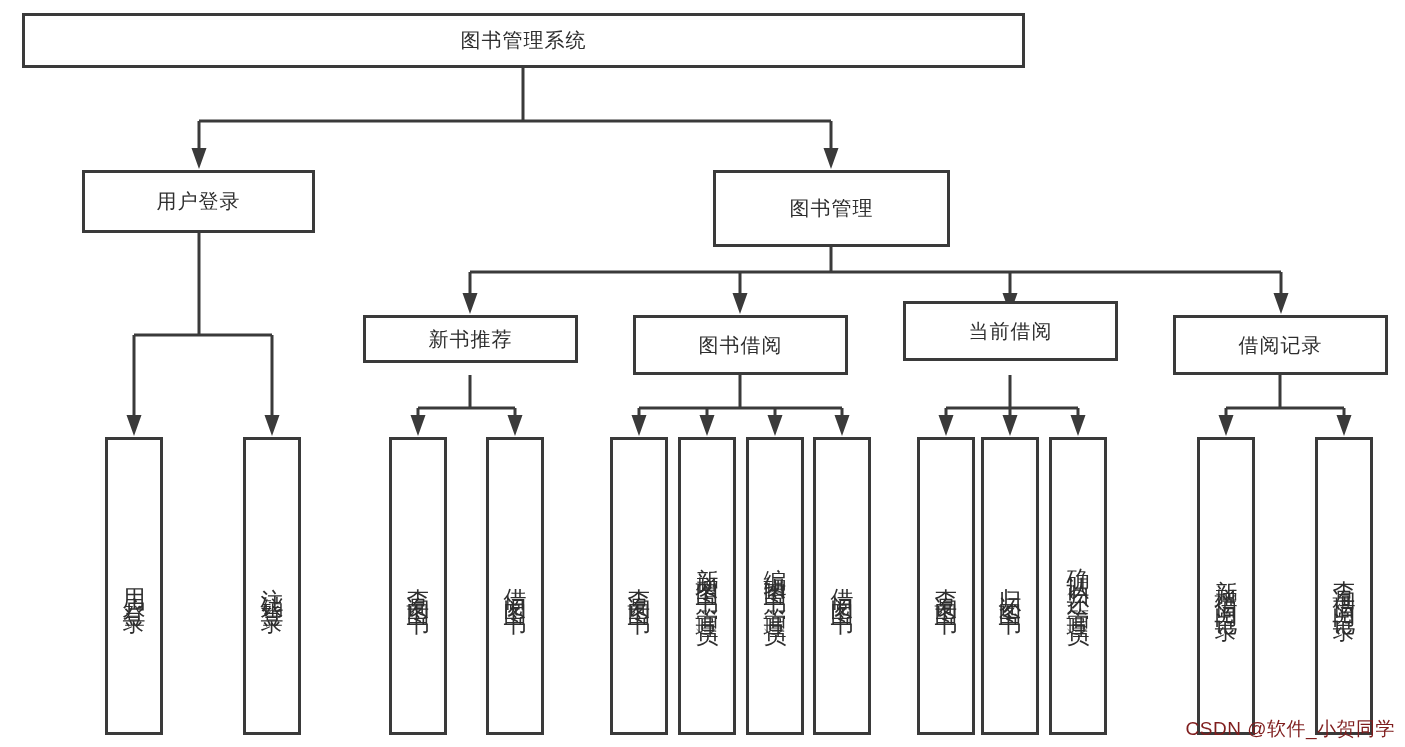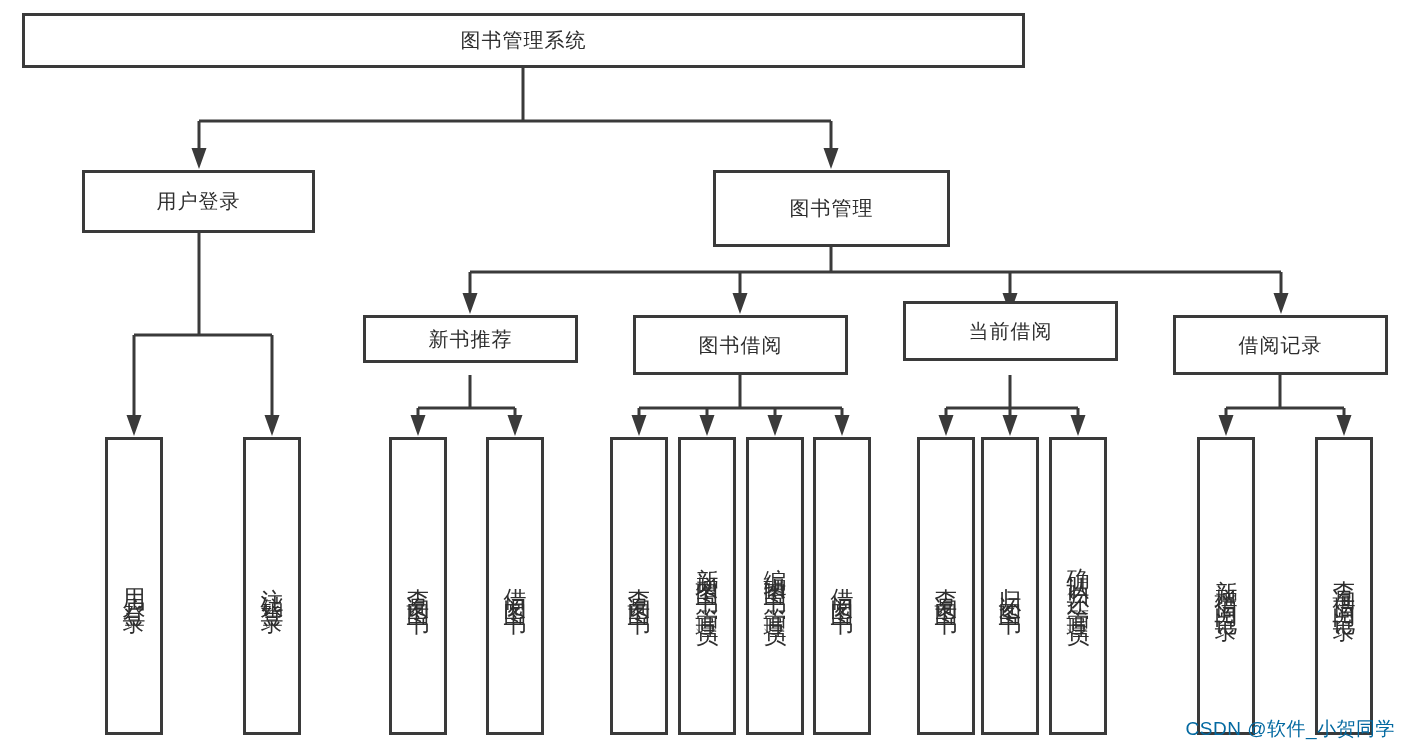--- a/index.html
+++ b/index.html
@@ -27,21 +27,21 @@
     writing-mode:vertical-rl;
     text-orientation:mixed;
     letter-spacing:8px;
     line-height:1;
     white-space:nowrap;
   }
   .watermark{
     position:absolute;
     right:10px;bottom:5px;
     font-size:19px;
-    color:#0369a1;
+    color:#7f1d1d;
     letter-spacing:0.5px;
     z-index:5;
   }
 </style>
 </head>
 <body>
 
 <div class="canvas">
 
   <svg class="wires" viewBox="0 0 1405 747" aria-hidden="true">

